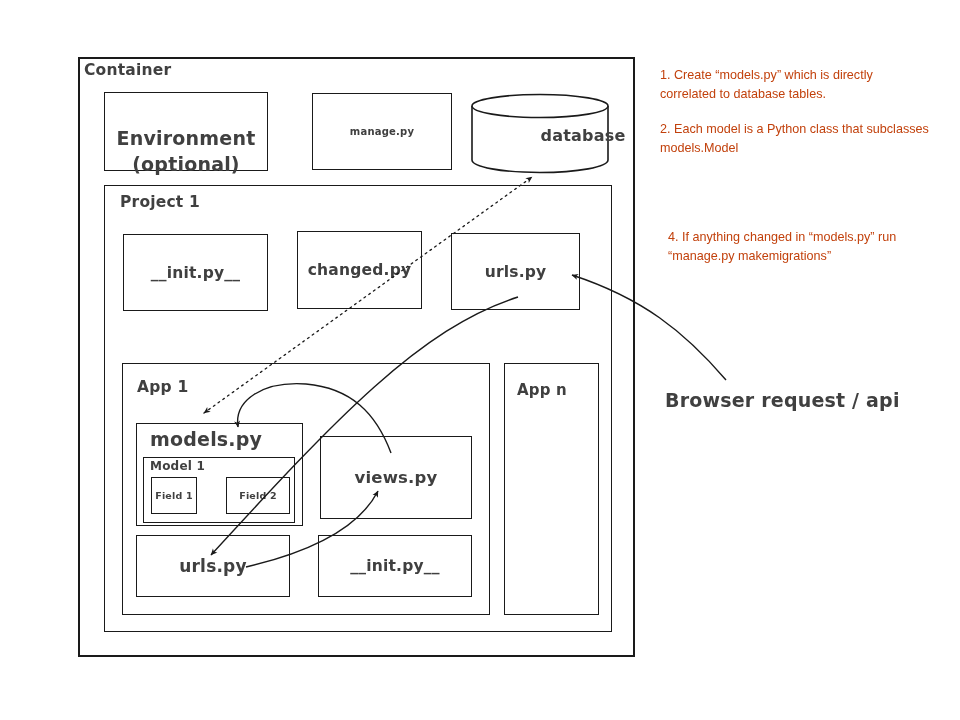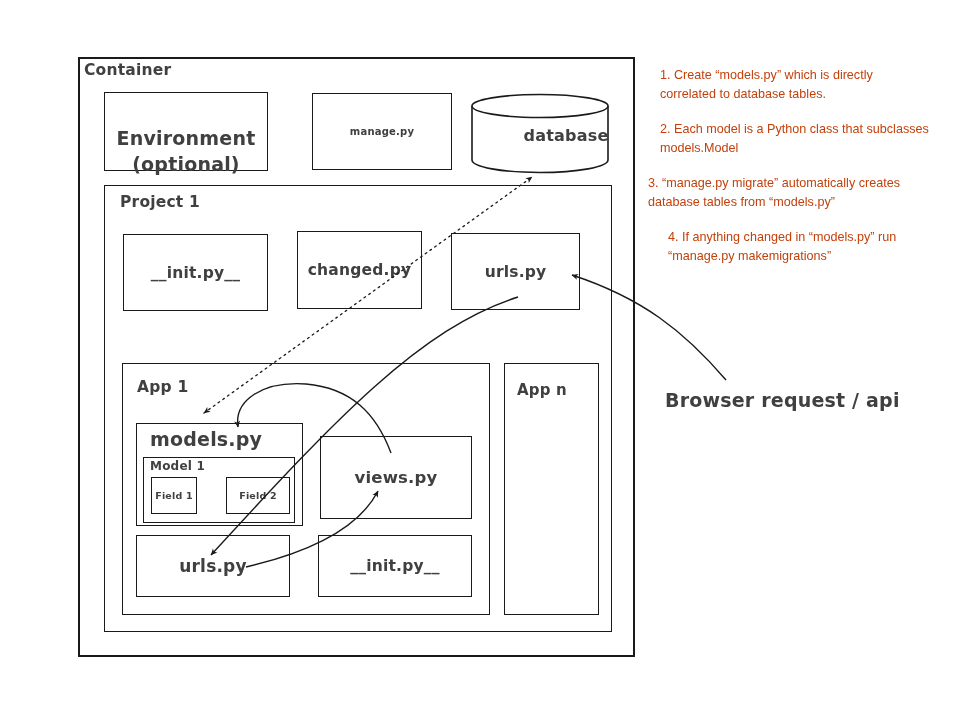--- a/index.html
+++ b/index.html
@@ -35,21 +35,21 @@
     <div class="hand" style="font-size:19px;line-height:1.35;margin-top:40px;">
       <div>Environment</div>
       <div>(optional)</div>
     </div>
   </div>
 
   <div class="box center" style="left:312px;top:93px;width:140px;height:77px;">
     <span class="hand" style="font-size:10px;">manage.py</span>
   </div>
 
-  <div class="corner-label hand center" style="left:496px;top:126px;width:140px;font-size:16px;">database</div>
+  <div class="corner-label hand center" style="left:472px;top:126px;width:140px;font-size:16px;padding-left:41px;">database</div>
 
   <div class="box" style="left:104px;top:185px;width:508px;height:447px;"></div>
   <div class="corner-label hand" style="left:120px;top:193px;font-size:15.5px;">Project 1</div>
 
   <div class="box center" style="left:123px;top:234px;width:145px;height:77px;">
     <span class="hand" style="font-size:15.5px;">__init.py__</span>
   </div>
 
   <div class="box center" style="left:297px;top:231px;width:125px;height:78px;">
     <span class="hand" style="font-size:15.5px;">changed.py</span>
@@ -91,24 +91,20 @@
   </div>
 
   <div class="note" style="left:660px;top:66px;width:300px;">
     <div>1. Create “models.py” which is directly</div>
     <div>correlated to database tables.</div>
   </div>
   <div class="note" style="left:660px;top:120px;width:300px;">
     <div>2. Each model is a Python class that subclasses</div>
     <div>models.Model</div>
   </div>
-  <div class="note" style="left:648px;top:174px;width:310px;">
-    <div>3. “manage.py migrate” automatically creates</div>
-    <div>database tables from “models.py”</div>
-  </div>
   <div class="note" style="left:668px;top:228px;width:300px;">
     <div>4. If anything changed in “models.py” run</div>
     <div>“manage.py makemigrations”</div>
   </div>
 
   <div class="browser-label hand" style="left:665px;top:389px;">Browser request / api</div>
 
   <svg id="arrow-layer" width="960" height="720">
     <defs>
       <marker id="ah" markerWidth="10" markerHeight="9" refX="6.6" refY="3.5" orient="auto-start-reverse" markerUnits="userSpaceOnUse">

